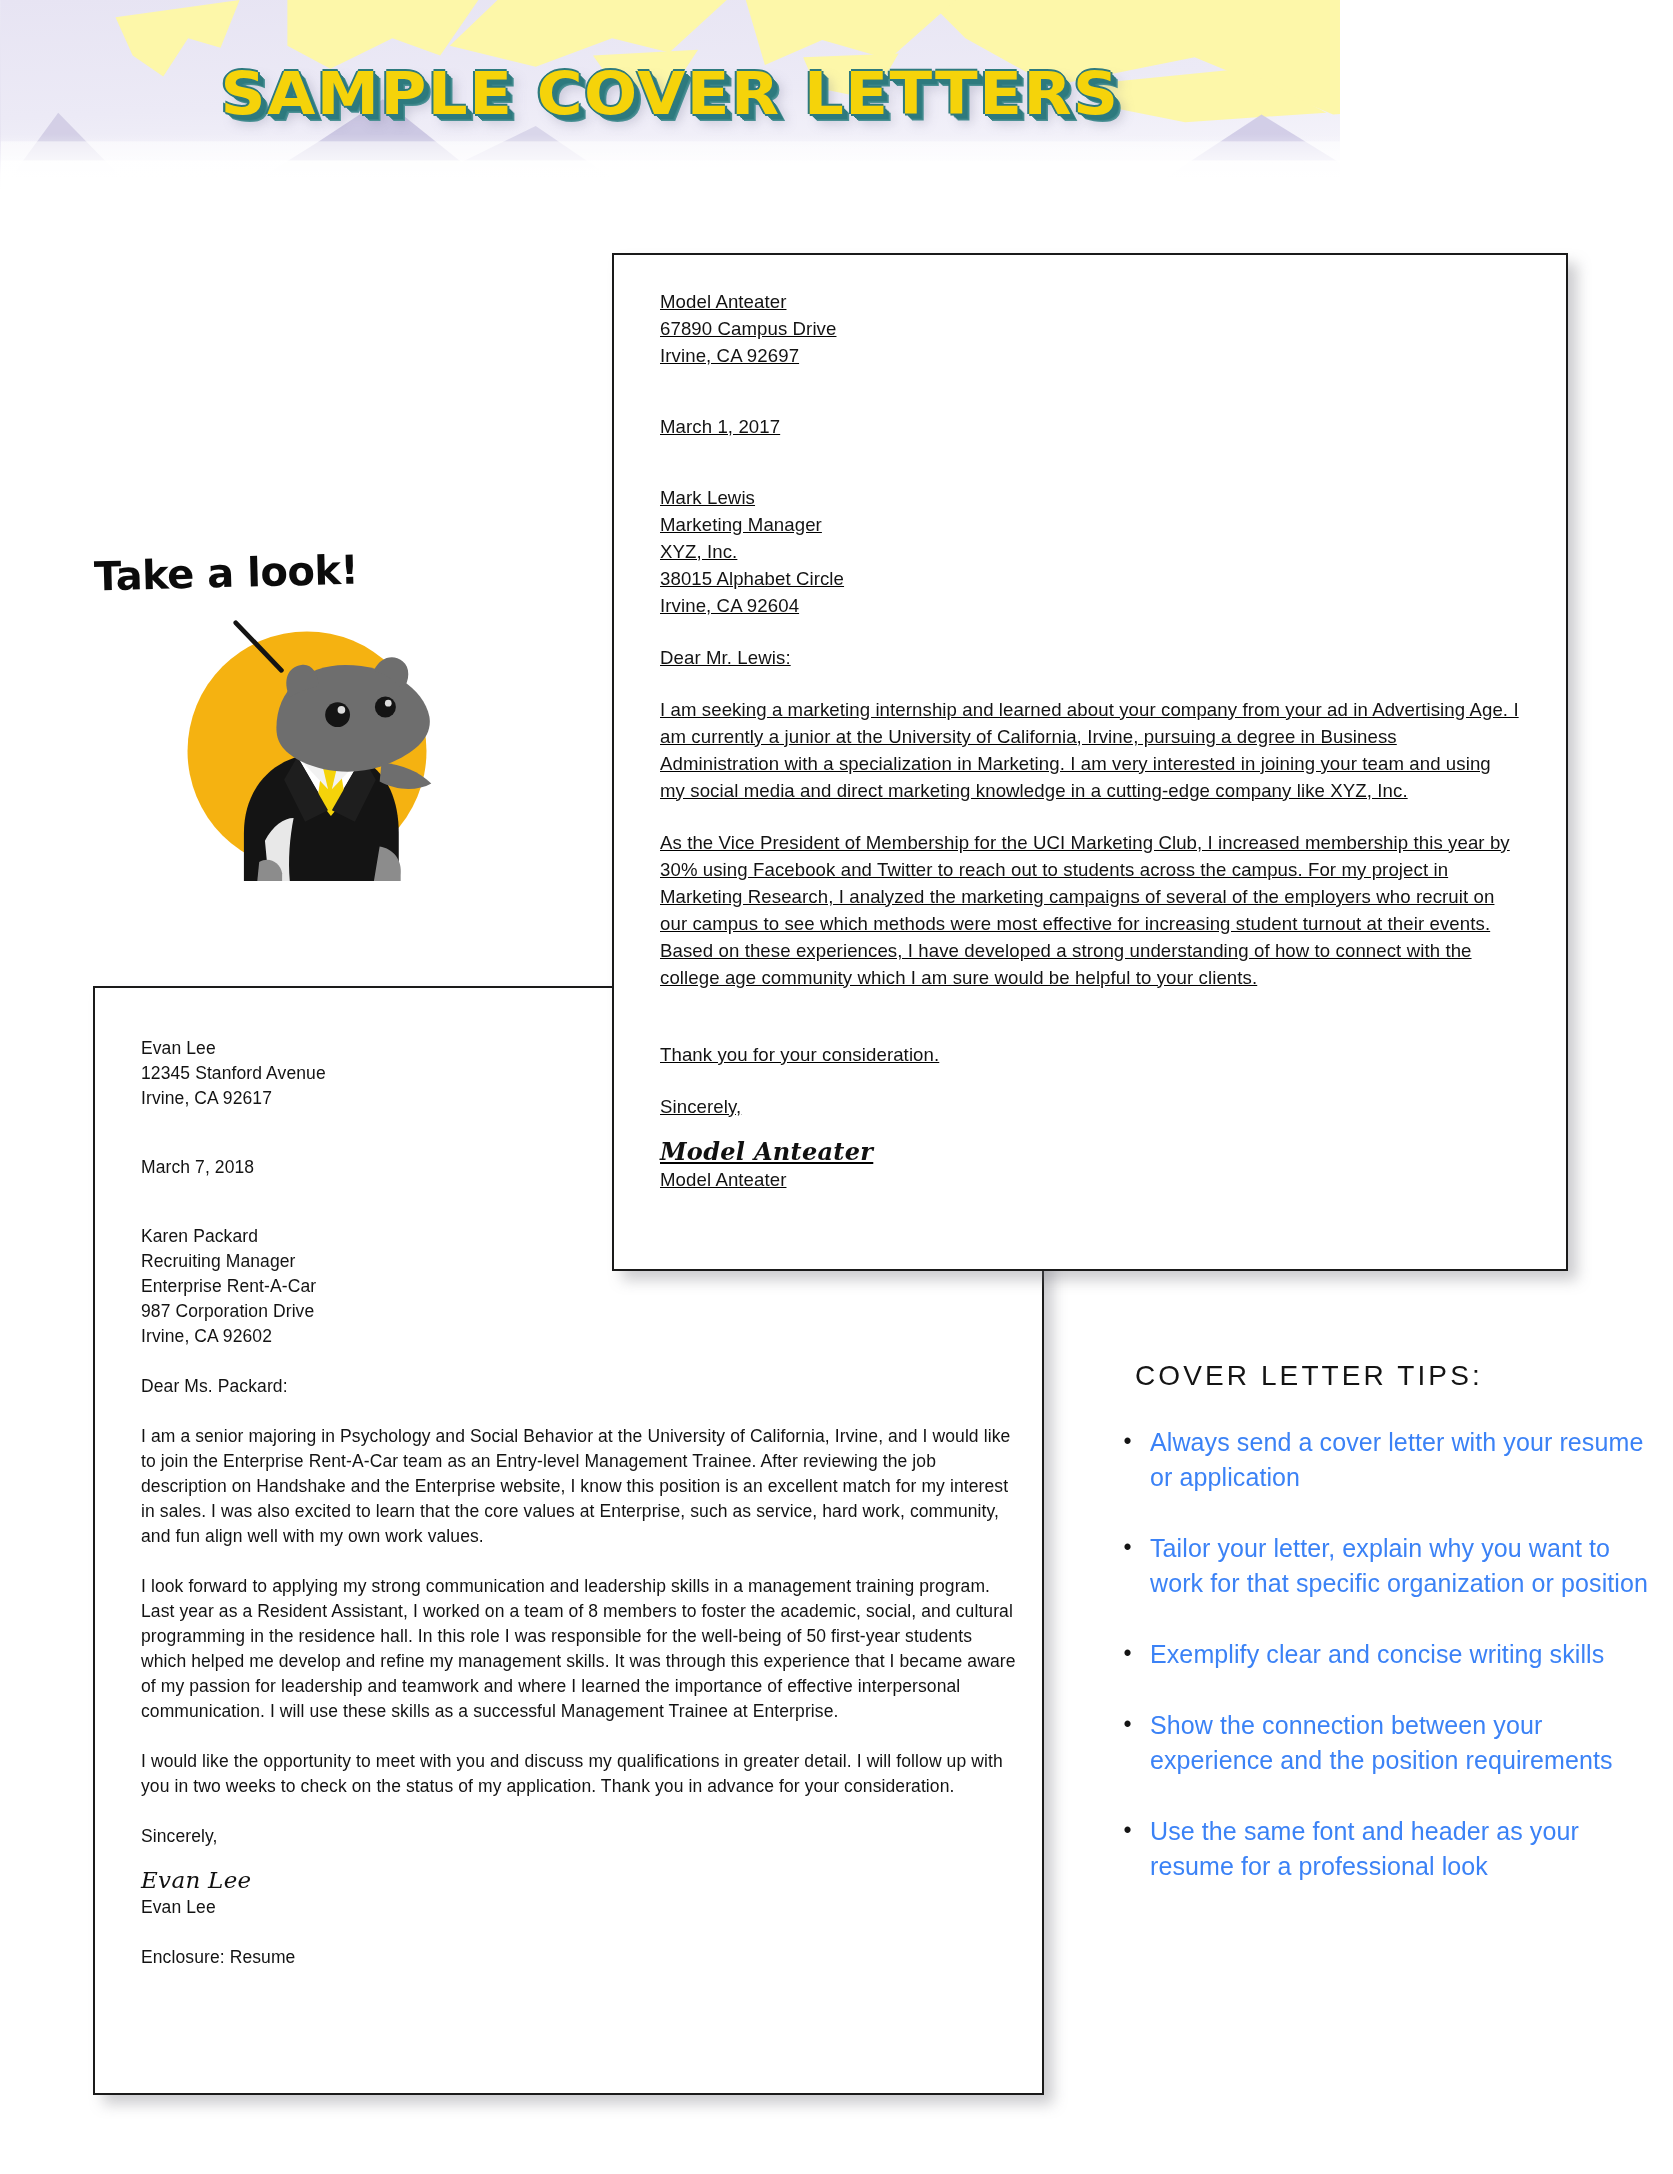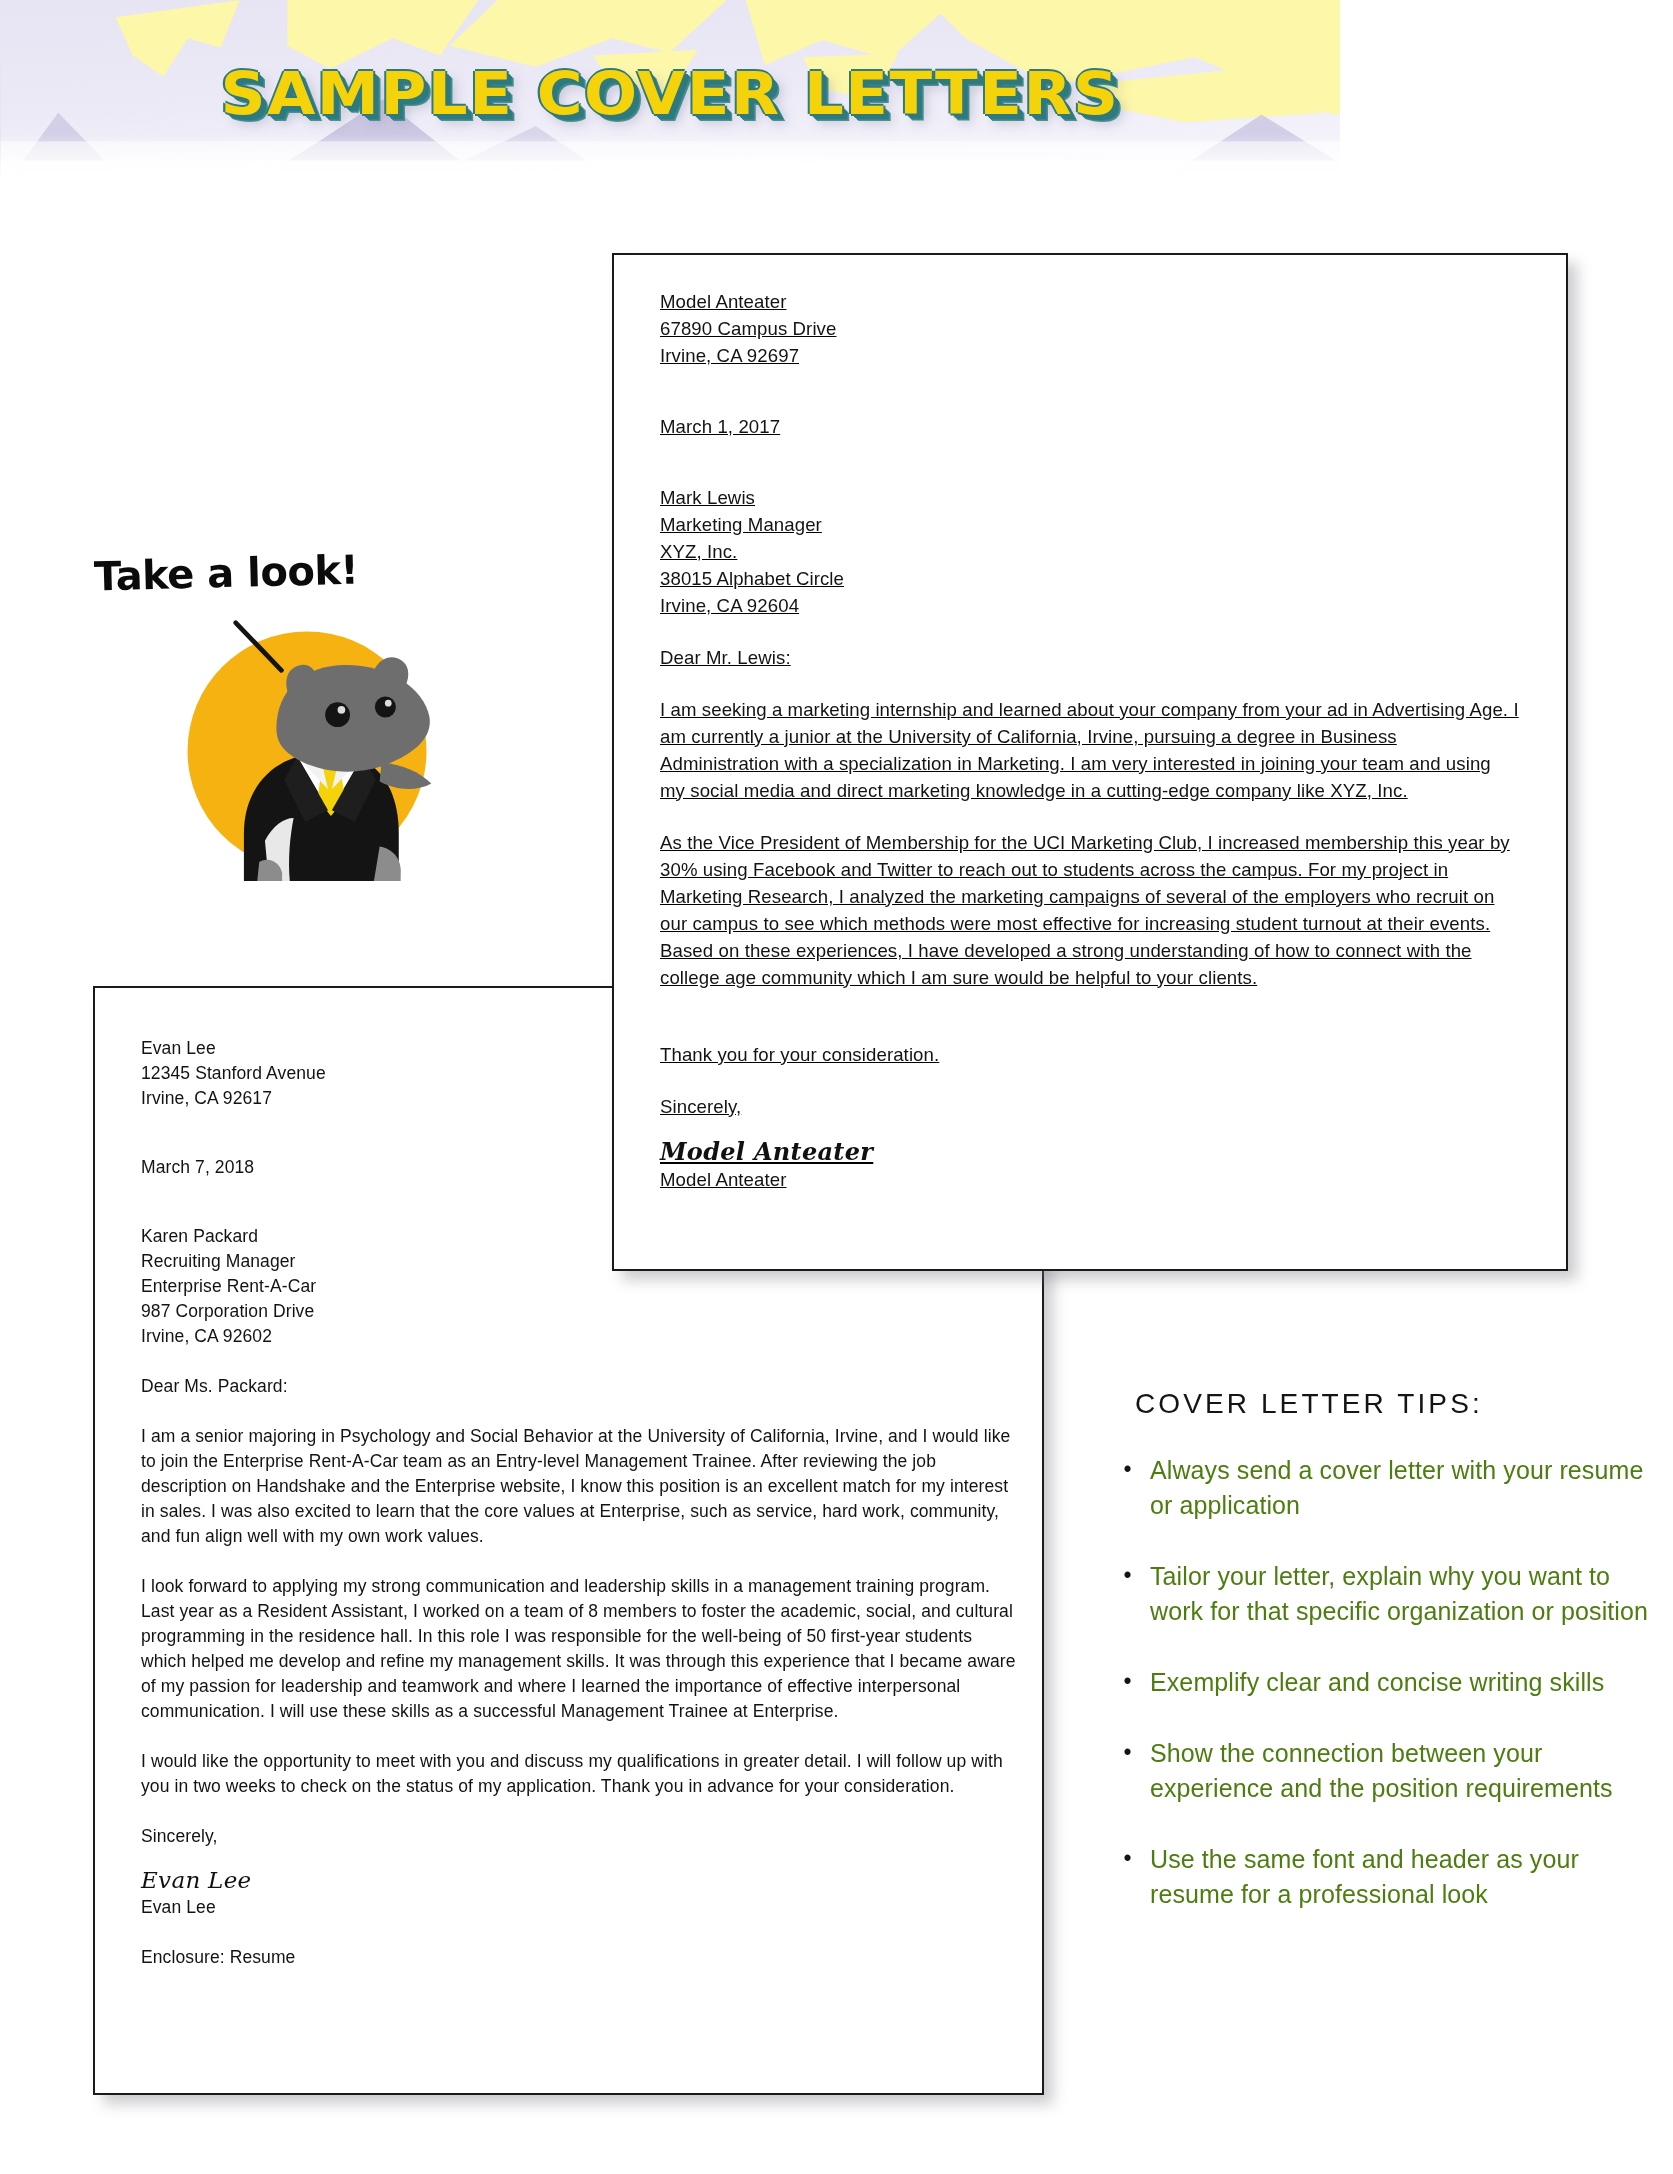--- a/index.html
+++ b/index.html
@@ -135,38 +135,38 @@
   #mascot {
     position: absolute;
     left: 177px; top: 621px;
     width: 260px; height: 260px;
     z-index: 3;
   }
 
   
   #tips {
     position: absolute;
-    left: 1116px; top: 1388px;
+    left: 1116px; top: 1360px;
     width: 535px;
     z-index: 6;
   }
   #tips .tips-title {
     font-family: "Liberation Sans", sans-serif;
     font-size: 28px;
     letter-spacing: 3.1px;
     font-weight: 400;
     color: #141414;
     margin: 0 0 32.5px 19px;
   }
   #tips ul { list-style: none; margin: 0; padding: 0; }
   #tips li {
     position: relative;
     font-size: 25px;
     line-height: 35px;
-    color: #4d7c0f;
+    color: #3b82f6;
     margin-bottom: 36px;
     padding-left: 34px;
     letter-spacing: 0.1px;
   }
   #tips li::before {
     content: "\2022";
     position: absolute;
     left: 7.6px; top: -1px;
     font-size: 23px;
     color: #141414;

